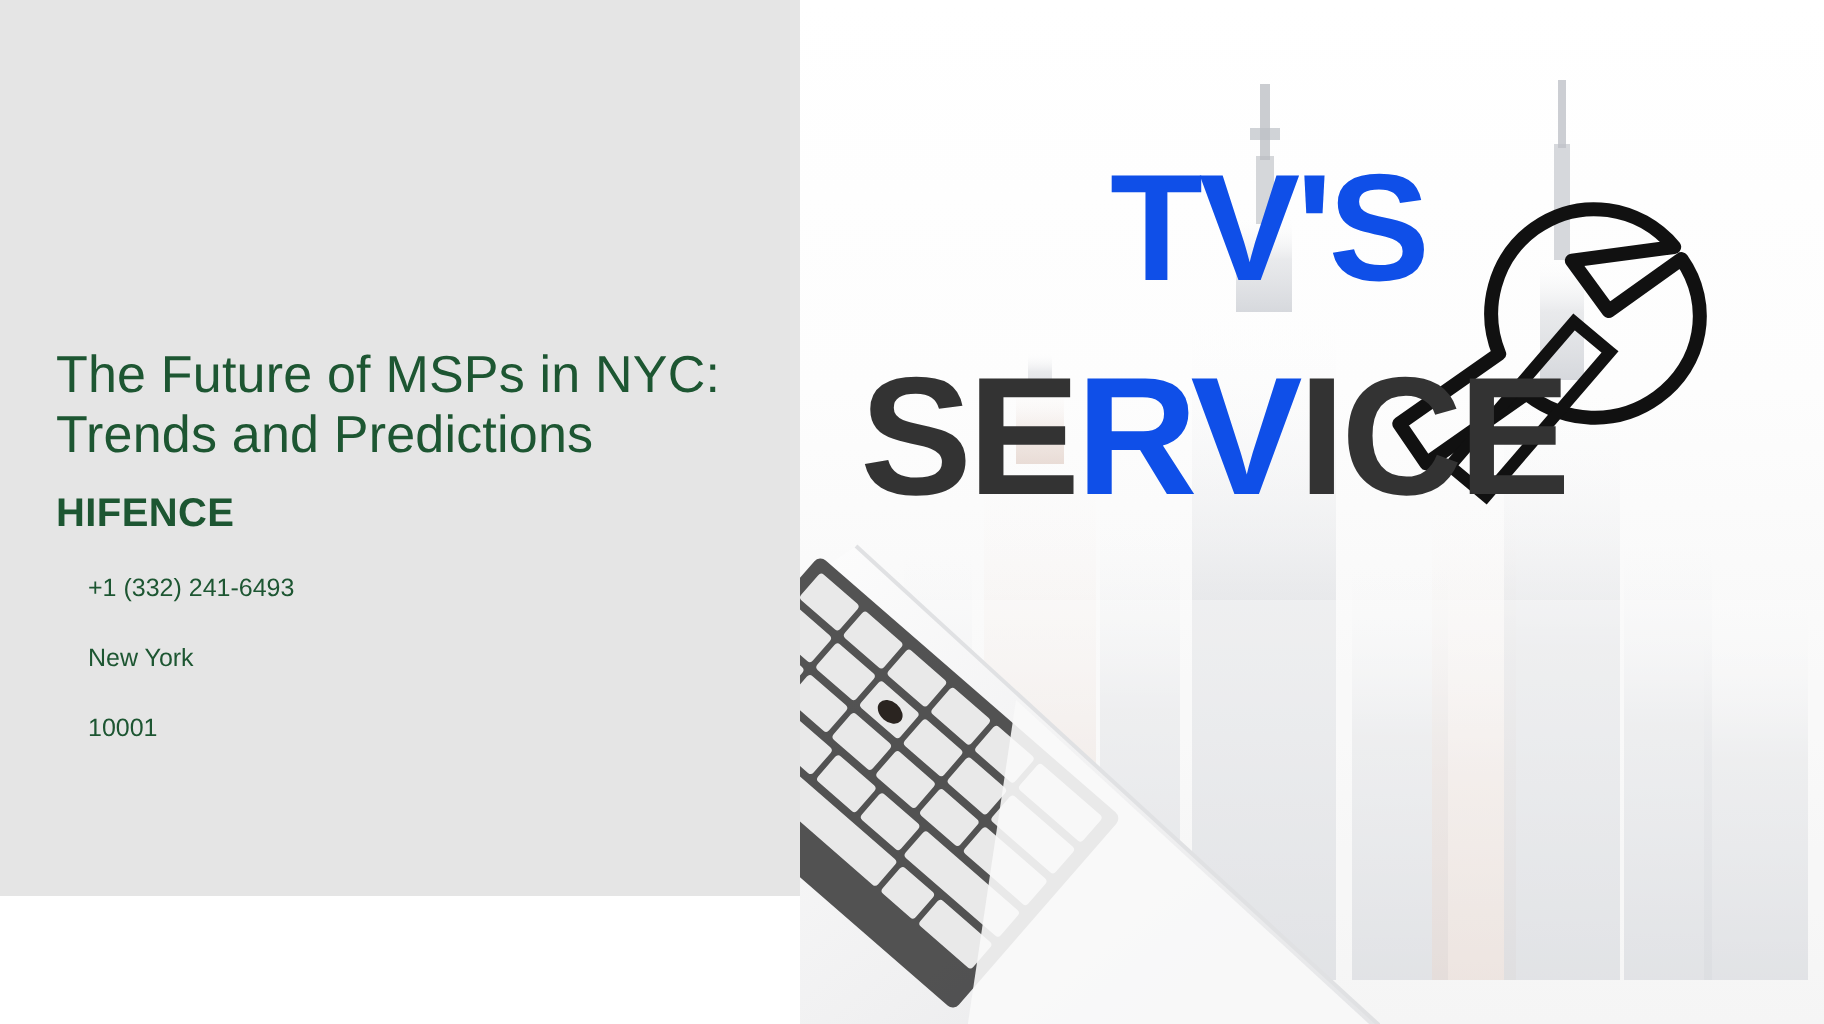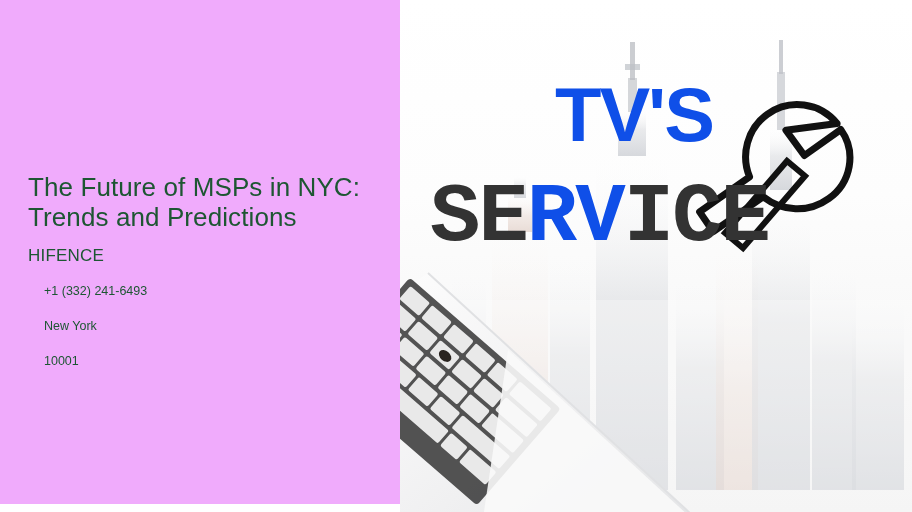--- a/index.html
+++ b/index.html
@@ -7,41 +7,41 @@
   body{
     width:912px;height:512px;overflow:hidden;
     font-family:"Liberation Sans","DejaVu Sans",sans-serif;
     background:#ffffff;
   }
   .page{position:relative;width:912px;height:512px;display:flex;}
 
   
   .left-panel{
     position:relative;
-    width:400px;height:504px;
-    background:#f0abfc;
+    width:400px;height:448px;
+    background:#e5e5e5;
     box-sizing:border-box;
     flex:0 0 400px;
   }
   .left-inner{
     position:absolute;
     left:28px;top:172px;right:18px;
   }
   .article-title{
     font-size:26px;
     line-height:30px;
     font-weight:400;
     color:#1d5632;
     letter-spacing:.1px;
     margin:0 0 14px 0;
     max-width:340px;
   }
   .brand-name{
-    font-size:17px;
-    font-weight:400;
+    font-size:20px;
+    font-weight:700;
     color:#1d5632;
     margin:0 0 16px 0;
     letter-spacing:.2px;
   }
   .contact-line{
     font-size:12.5px;
     line-height:19px;
     color:#1d5632;
     margin:16px;
   }
@@ -82,21 +82,21 @@
     font-family:"Liberation Sans","DejaVu Sans",sans-serif;
     line-height:1;
   }
   .word-service{
     position:absolute;
     left:30px;top:176px;
     font-size:84px;
     font-weight:700;
     letter-spacing:-2px;
     line-height:1;
-    font-family:Liberation Mono, monospace;
+    font-family:Liberation Sans, sans-serif;
     white-space:nowrap;
   }
   .seg-dark{color:#333333;}
   .seg-blue{color:#0f4fe8;}
 
   
   .laptop{position:absolute;left:-10px;top:255px;width:300px;height:270px;}
 </style>
 </head>
 <body>

